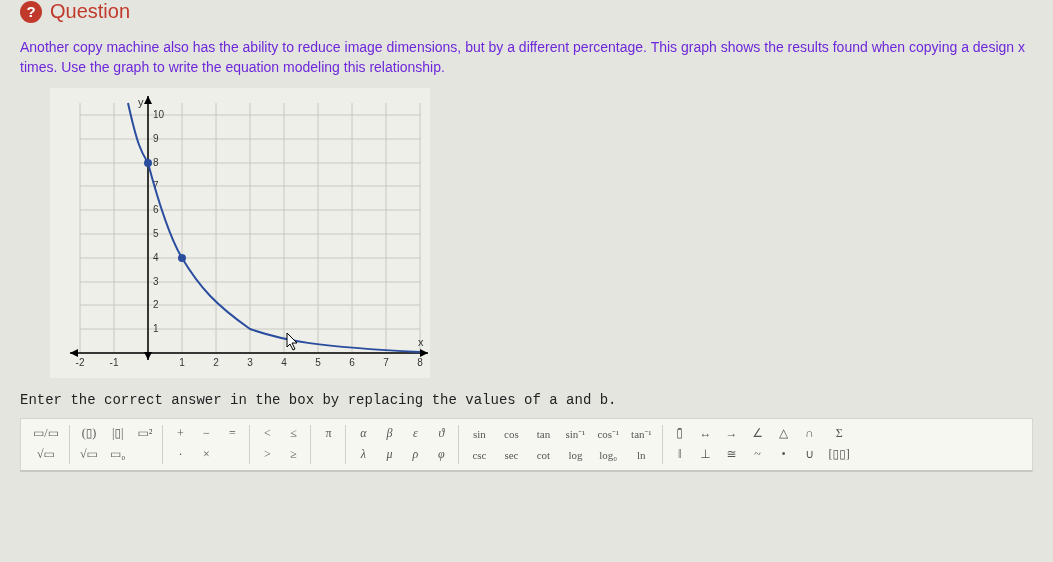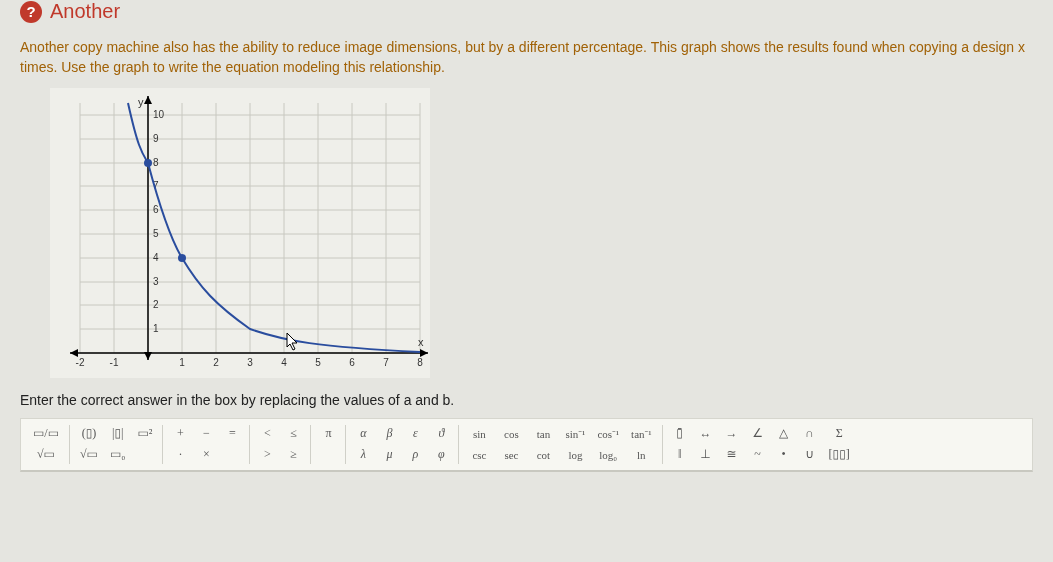--- a/index.html
+++ b/index.html
@@ -13,24 +13,24 @@
     overflow: hidden;
   }
   .header { display: flex; align-items: center; gap: 8px; margin-bottom: 14px; }
   .qicon {
     width: 22px; height: 22px; border-radius: 50%;
     background: #c0392b; color: #fff; font-weight: bold;
     display: flex; align-items: center; justify-content: center;
     font-size: 15px;
   }
   .title { color: #c0392b; font-size: 20px; font-weight: 500; }
-  .prompt { font-size: 14px; line-height: 1.45; color: #a16207; margin-bottom: 10px; }
+  .prompt { font-size: 14px; line-height: 1.45; color: #6d28d9; margin-bottom: 10px; }
   .graph-wrap { margin: 4px 0 10px 30px; }
   .graph { background: #efefea; }
-  .instr { font-size: 14px; color: #222; margin: 10px 0; }
+  .instr { font-size: 14px; color: #222; margin: 10px 0; font-family: Liberation Mono, monospace; }
   .toolbar {
     background: #f7f7f2;
     border: 1px solid #d6d6ce;
     border-bottom: 2px solid #c8c8c0;
     padding: 6px 8px;
     display: flex;
     gap: 4px;
     align-items: center;
     flex-wrap: nowrap;
     font-size: 11px;
@@ -51,21 +51,21 @@
     white-space: nowrap;
   }
   .greek .tb-btn { font-style: italic; }
   .trig .tb-btn { font-size: 11px; min-width: 28px; text-align: center; }
 </style>
 </head>
 <body>
 
 <div class="header">
   <div class="qicon">?</div>
-  <div class="title">Another</div>
+  <div class="title">Question</div>
 </div>
 
 <p class="prompt">Another copy machine also has the ability to reduce image dimensions, but by a different percentage. This graph shows the results found when copying a design x times. Use the graph to write the equation modeling this relationship.</p>
 
 <div class="graph-wrap">
   <svg class="graph" width="380" height="290" viewBox="0 0 380 290">
     <rect x="0" y="0" width="380" height="290" fill="#efefea"></rect>
 
     <g stroke="#c8c8c0" stroke-width="1">
       <line x1="30" y1="265" x2="30" y2="15"></line>

